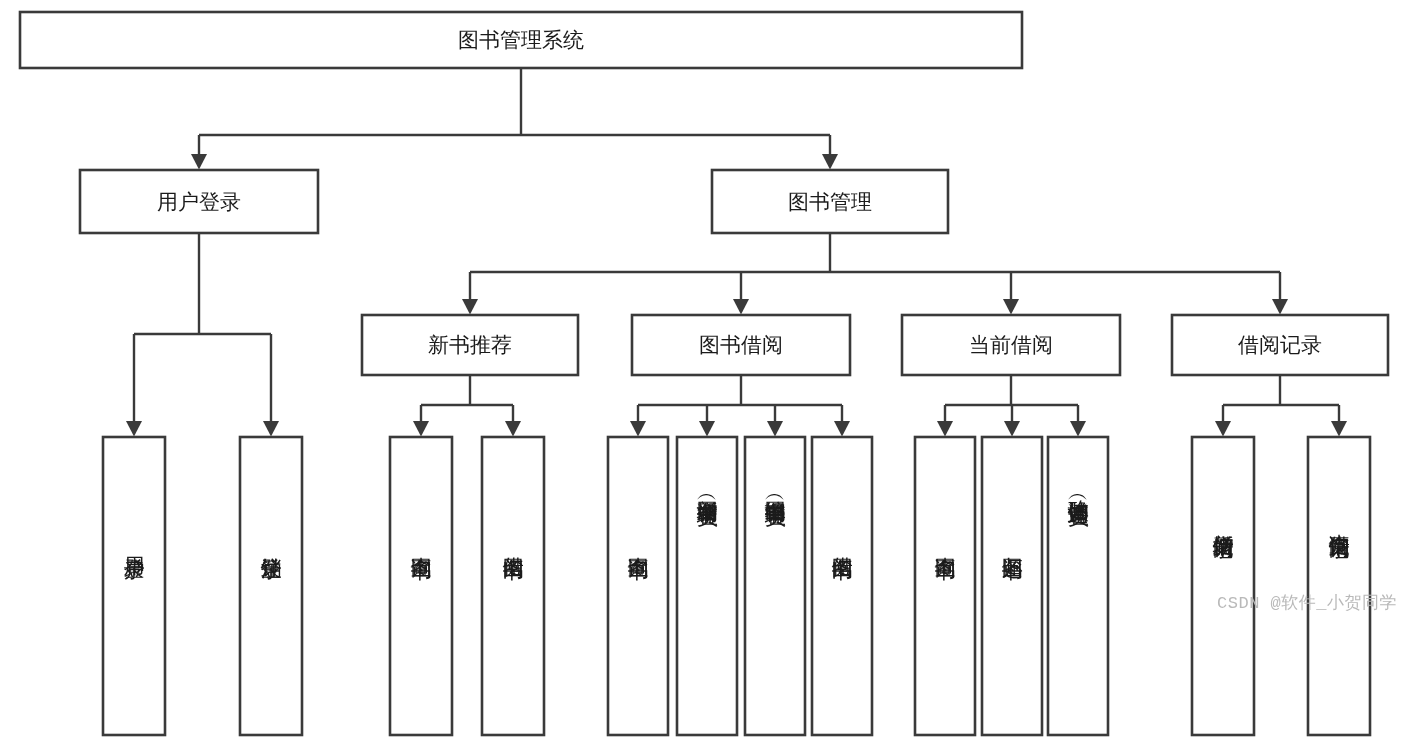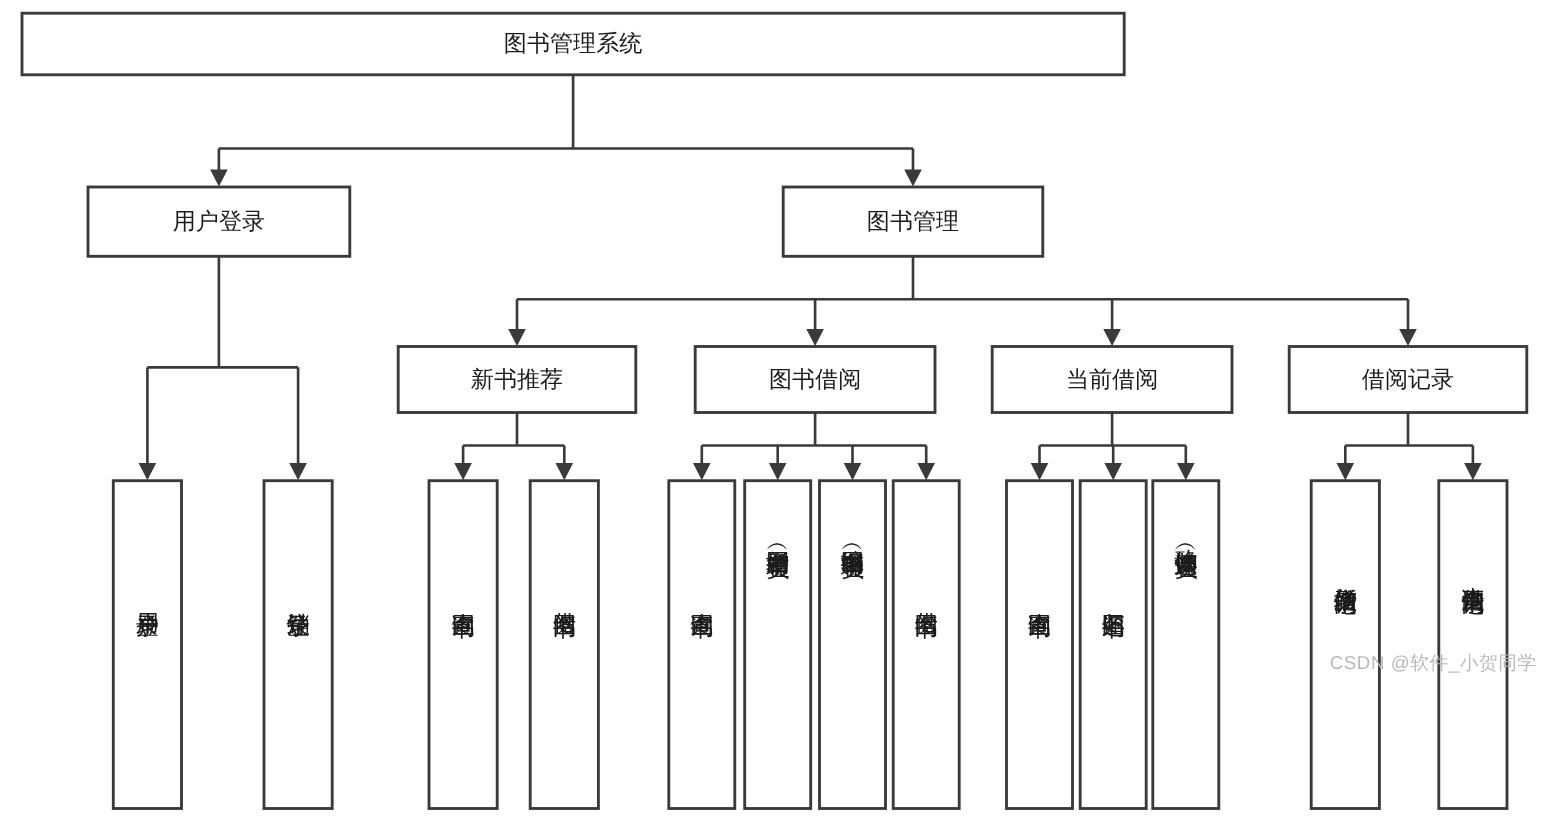--- a/index.html
+++ b/index.html
@@ -65,21 +65,21 @@
     line-height: 1.06;
     letter-spacing: 1px;
     color: #1b1b1b;
     white-space: pre;
     text-align: center;
   }
   .watermark {
     position: absolute;
     right: 8px;
     bottom: 4px;
-    font-family: Liberation Sans, sans-serif;
+    font-family: Liberation Mono, monospace;
     font-size: 17px;
     color: #b9b9b9;
     letter-spacing: 0.5px;
     white-space: nowrap;
     pointer-events: none;
   }
 </style>
 </head>
 <body>
 

